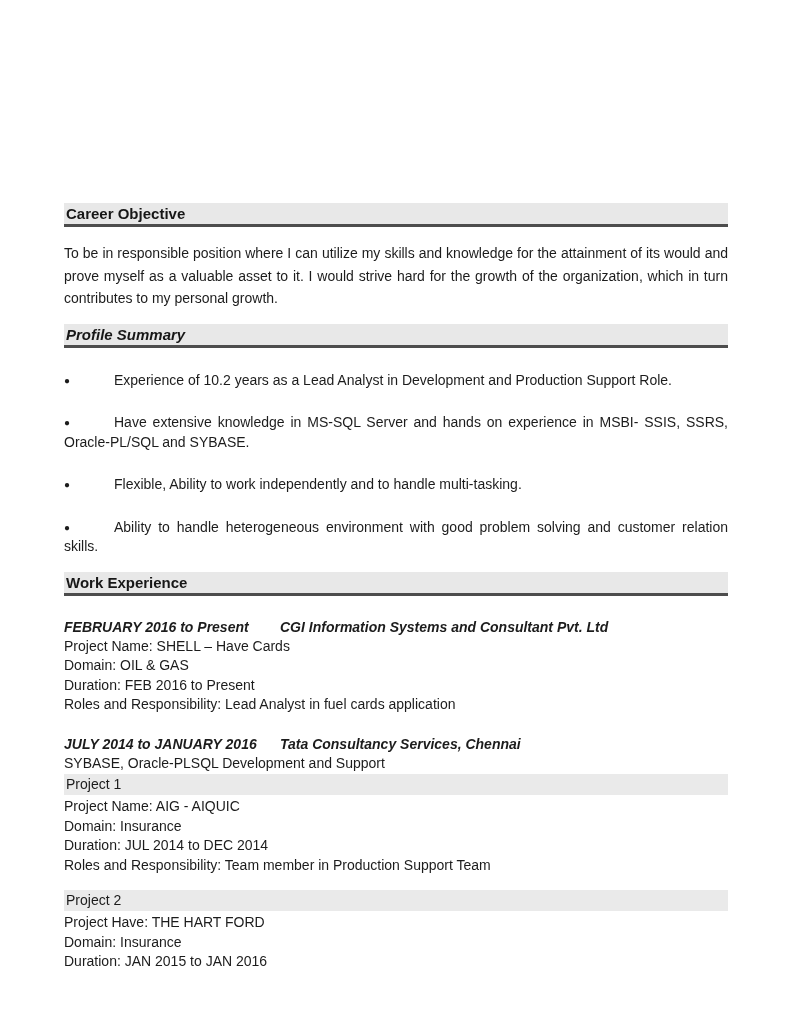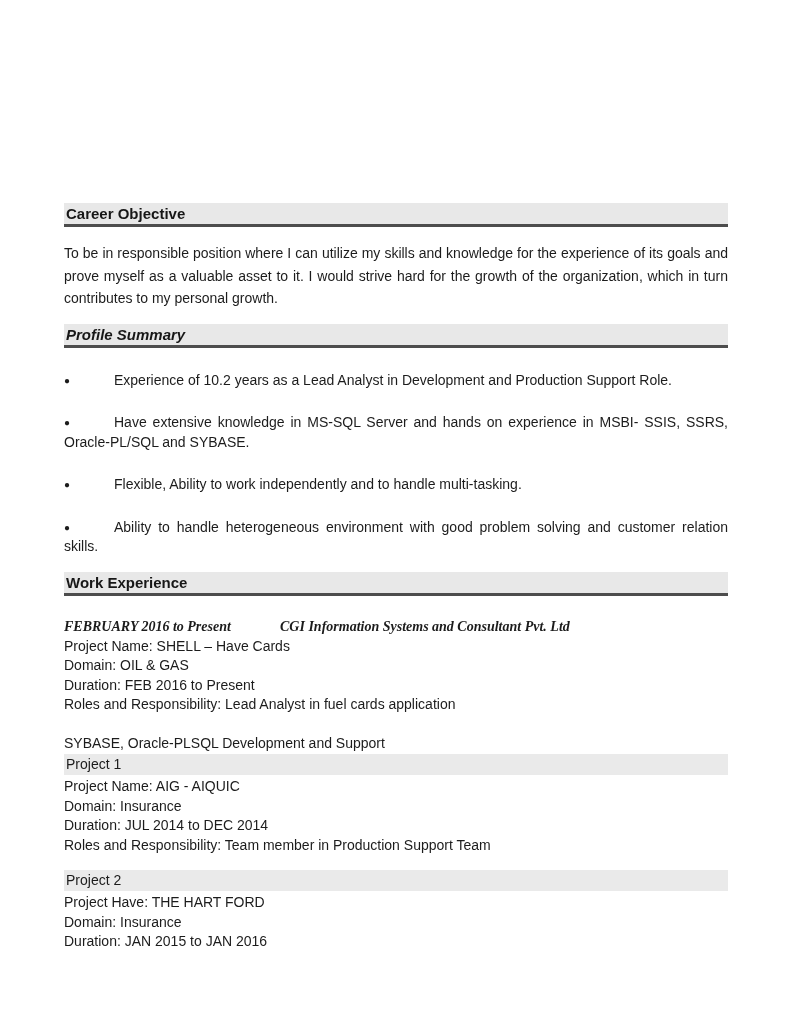--- a/index.html
+++ b/index.html
@@ -40,21 +40,20 @@
     display: inline-block;
     width: 50px;
     font-size: 10px;
     vertical-align: 1px;
   }
   .job1 { margin-bottom: 19px; }
   .job-head {
     font-weight: bold;
     font-style: italic;
     line-height: 20px;
-    font-family: Liberation Serif, serif;
   }
   .job-period { display: inline-block; width: 216px; }
   .job-line { line-height: 19.5px; }
   .project-bar {
     background: #eaeaea;
     height: 21px;
     line-height: 21px;
     padding-left: 2px;
     margin-top: 1px;
     margin-bottom: 2px;
@@ -64,21 +63,21 @@
 </style>
 </head>
 <body>
 
 <div class="page">
 
   <div class="section-bar bar-career">
     <span>Career Objective</span>
   </div>
 
-  <p class="objective-para">To be in responsible position where I can utilize my skills and knowledge for the experience of its goals and prove myself as a valuable asset to it. I would strive hard for the growth of the organization, which in turn contributes to my personal growth.</p>
+  <p class="objective-para">To be in responsible position where I can utilize my skills and knowledge for the attainment of its would and prove myself as a valuable asset to it. I would strive hard for the growth of the organization, which in turn contributes to my personal growth.</p>
 
   <div class="section-bar bar-profile">
     <span>Profile Summary</span>
   </div>
 
   <div class="bullets">
     <div class="bullet-item">
       <span class="bullet-glyph">●</span><span>Experience of 10.2 years as a Lead Analyst in Development and Production Support Role.</span>
     </div>
     <div class="bullet-item">
@@ -100,20 +99,23 @@
     <div class="job-head">
       <span class="job-period">FEBRUARY 2016 to Present</span><span class="job-company">CGI Information Systems and Consultant Pvt. Ltd</span>
     </div>
     <div class="job-line">Project Name: SHELL – Have Cards</div>
     <div class="job-line">Domain: OIL &amp; GAS</div>
     <div class="job-line">Duration: FEB 2016 to Present</div>
     <div class="job-line">Roles and Responsibility: Lead Analyst in fuel cards application</div>
   </div>
 
   <div class="job job2">
+    <div class="job-head">
+      <span class="job-period">JULY 2014 to JANUARY 2016</span><span class="job-company">Tata Consultancy Services, Chennai</span>
+    </div>
     <div class="job-line">SYBASE, Oracle-PLSQL Development and Support</div>
 
     <div class="project-bar">Project 1</div>
     <div class="job-line">Project Name: AIG - AIQUIC</div>
     <div class="job-line">Domain: Insurance</div>
     <div class="job-line">Duration: JUL 2014 to DEC 2014</div>
     <div class="job-line">Roles and Responsibility: Team member in Production Support Team</div>
 
     <div class="project-bar second">Project 2</div>
     <div class="job-line">Project Have: THE HART FORD</div>

